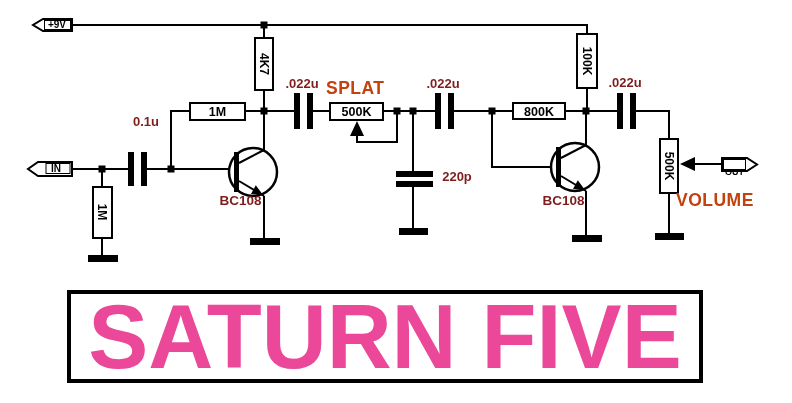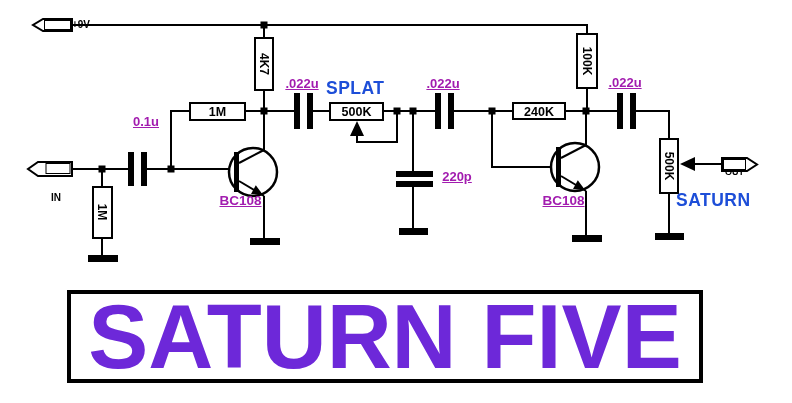--- a/index.html
+++ b/index.html
@@ -1,31 +1,31 @@
 <!DOCTYPE html>
 <html><head>
 <meta charset="utf-8">
 <style>
   html,body{margin:0;padding:0;background:#fff;}
   #stage{position:relative;width:792px;height:403px;background:#ffffff;
          font-family:"Liberation Sans", sans-serif;overflow:hidden;}
   #schem-svg{position:absolute;left:0;top:0;}
-  .lbl{position:absolute;font-weight:bold;color:#a21caf;font-size:13px;line-height:14px;
-       text-align:center;white-space:nowrap;text-decoration:underline;}
+  .lbl{position:absolute;font-weight:bold;color:#7f1d1d;font-size:13px;line-height:14px;
+       text-align:center;white-space:nowrap;}
   .vlbl{position:absolute;font-weight:bold;color:#000;font-size:12px;line-height:14px;
         height:14px;text-align:center;white-space:nowrap;transform:rotate(90deg);}
   .boxlbl{position:absolute;font-weight:bold;color:#000;font-size:12.5px;
           text-align:center;white-space:nowrap;}
   .taglbl{position:absolute;font-weight:bold;color:#000;text-align:center;white-space:nowrap;}
-  .blue{position:absolute;font-weight:bold;color:#1d4ed8;font-size:17.5px;line-height:18px;
+  .blue{position:absolute;font-weight:bold;color:#c2410c;font-size:17.5px;line-height:18px;
         letter-spacing:0.5px;white-space:nowrap;}
   #title-box{position:absolute;left:67px;top:290px;width:628px;height:85px;
              border:4px solid #000;display:flex;align-items:center;justify-content:center;}
   #title-text{font-weight:bold;font-size:90px;line-height:90px;letter-spacing:0px;
-              color:#6d28d9;white-space:nowrap;}
+              color:#ec4899;white-space:nowrap;}
 </style>
 </head>
 <body>
 
 <div id="stage">
 
   <svg id="schem-svg" width="792" height="403" viewBox="0 0 792 403">
 
     <g stroke="#000" stroke-width="2" fill="none">
       <path d="M72 25 H587 V34"></path>
@@ -119,41 +119,41 @@
     <g stroke="#000" fill="#fff">
       <polygon points="72,19 43,19 33,25 43,31 72,31" stroke-width="2"></polygon>
       <rect x="44.5" y="20.5" width="26" height="9" stroke-width="1" fill="none"></rect>
       <polygon points="72,162 38,162 28,169 38,176 72,176" stroke-width="2"></polygon>
       <rect x="46" y="163.5" width="24" height="10" stroke-width="1" fill="none"></rect>
       <polygon points="722,158 747,158 757,164.5 747,171 722,171" stroke-width="2"></polygon>
       <rect x="723.5" y="159.5" width="22" height="10" stroke-width="1" fill="none"></rect>
     </g>
   </svg>
 
-  <div class="taglbl" style="left:42px;top:20px;width:30px;font-size:10px;line-height:10px;margin-left:24px;">+9V</div>
-  <div class="taglbl" style="left:41px;top:164px;width:30px;font-size:10px;line-height:10px;margin-top:29px;">IN</div>
+  <div class="taglbl" style="left:42px;top:20px;width:30px;font-size:10px;line-height:10px;">+9V</div>
+  <div class="taglbl" style="left:41px;top:164px;width:30px;font-size:10px;line-height:10px;">IN</div>
   <div class="taglbl" style="left:722px;top:168px;width:25px;font-size:9px;line-height:9px;">OUT</div>
 
   <div class="vlbl" style="left:82px;top:205px;width:40px;">1M</div>
   <div class="lbl" style="left:116px;top:115px;width:60px;">0.1u</div>
   <div class="boxlbl" style="left:190px;top:105px;width:55px;">1M</div>
   <div class="vlbl" style="left:242px;top:57px;width:44px;">4K7</div>
   <div class="lbl" style="left:213px;top:194px;width:55px;font-size:13.5px;">BC108</div>
 
   <div class="lbl" style="left:280px;top:77px;width:44px;">.022u</div>
   <div class="blue" style="left:326px;top:79px;">SPLAT</div>
   <div class="boxlbl" style="left:330px;top:105px;width:53px;">500K</div>
   <div class="lbl" style="left:421px;top:77px;width:44px;">.022u</div>
   <div class="lbl" style="left:437px;top:170px;width:40px;text-align:center;">220p</div>
 
-  <div class="boxlbl" style="left:513px;top:105px;width:52px;">240K</div>
+  <div class="boxlbl" style="left:513px;top:105px;width:52px;">800K</div>
   <div class="vlbl" style="left:563px;top:54px;width:48px;">100K</div>
   <div class="lbl" style="left:536px;top:194px;width:55px;font-size:13.5px;">BC108</div>
 
   <div class="lbl" style="left:603px;top:76px;width:44px;">.022u</div>
   <div class="vlbl" style="left:645px;top:159px;width:48px;">500K</div>
-  <div class="blue" style="left:676px;top:191px;">SATURN</div>
+  <div class="blue" style="left:676px;top:191px;">VOLUME</div>
 
   <div id="title-box">
     <div id="title-text">SATURN FIVE</div>
   </div>
 
 </div>
 
 </body></html>

